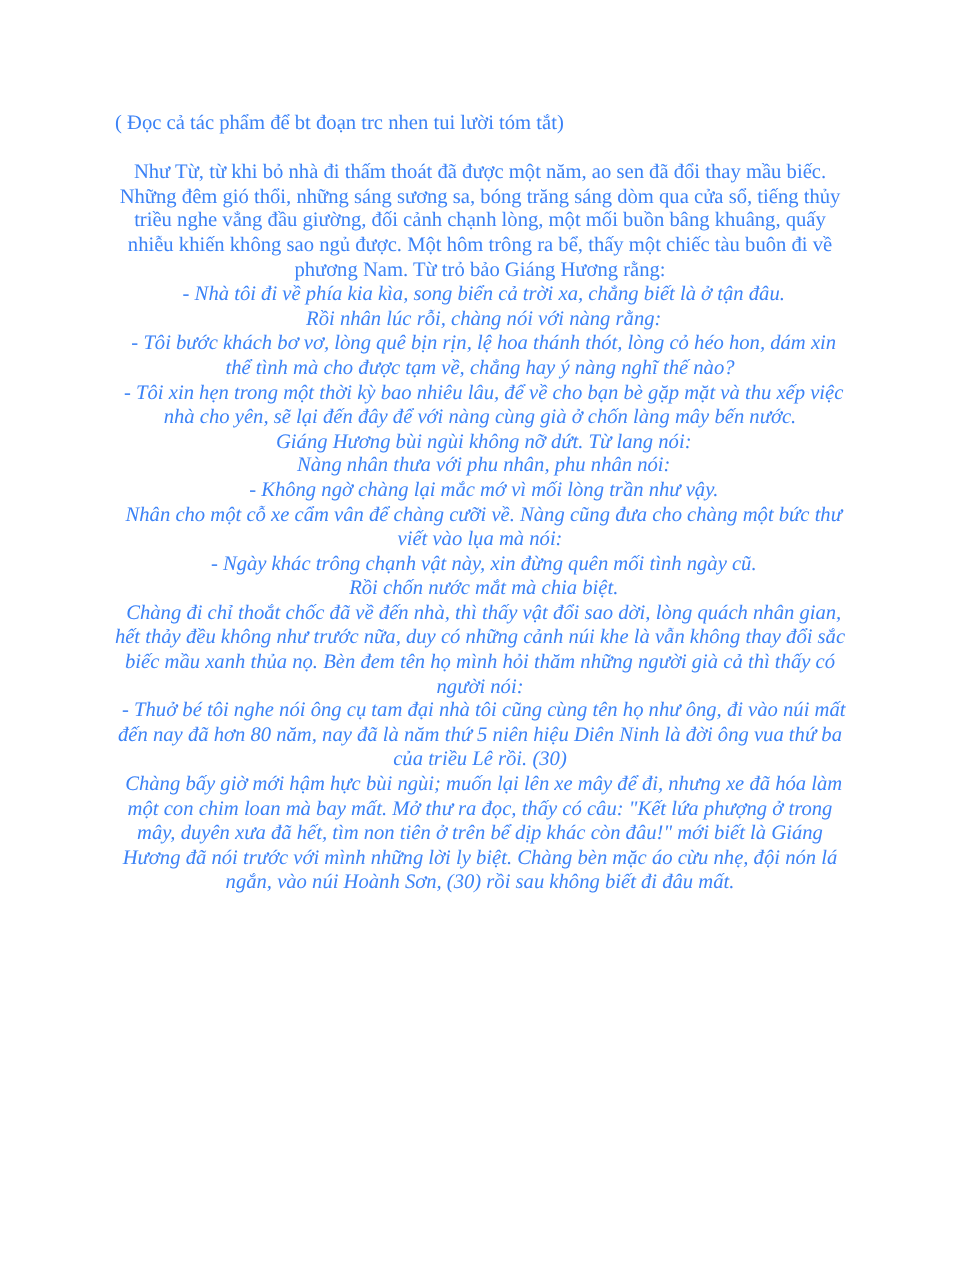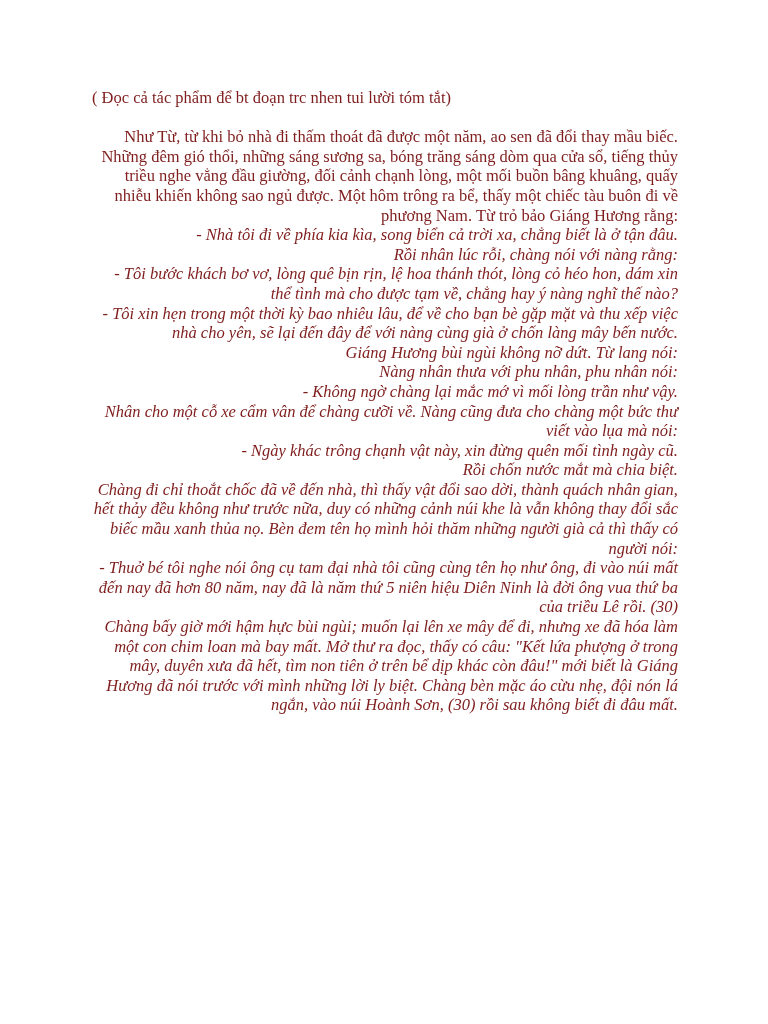--- a/index.html
+++ b/index.html
@@ -10,31 +10,31 @@
   .page {
     position: relative;
     width: 768px;
     height: 1024px;
     box-sizing: border-box;
     background: #ffffff;
     padding: 88px 90px 0 90px;
     font-family: "Liberation Serif", "DejaVu Serif", serif;
     font-size: 16.5px;
     line-height: 19.6px;
-    color: #7f1d1d;
+    color: #3b82f6;
     overflow: hidden;
     border-radius: 27px;
   }
   .note-line {
     margin: 0 0 19.6px 0;
     text-indent: 2px;
   }
   .para {
     margin: 0;
-    text-align: right;
+    text-align: center;
     word-spacing: normal;
   }
   .para.indent {
     text-indent: 6px;
     font-style: italic;
   }
 </style>
 </head>
 <body>
 
@@ -44,16 +44,16 @@
   <p class="para indent">- Nhà tôi đi về phía kia kìa, song biển cả trời xa, chẳng biết là ở tận đâu.</p>
   <p class="para indent">Rồi nhân lúc rỗi, chàng nói với nàng rằng:</p>
   <p class="para indent">- Tôi bước khách bơ vơ, lòng quê bịn rịn, lệ hoa thánh thót, lòng cỏ héo hon, dám xin thể tình mà cho được tạm về, chẳng hay ý nàng nghĩ thế nào?</p>
   <p class="para indent">- Tôi xin hẹn trong một thời kỳ bao nhiêu lâu, để về cho bạn bè gặp mặt và thu xếp việc nhà cho yên, sẽ lại đến đây để với nàng cùng già ở chốn làng mây bến nước.</p>
   <p class="para indent">Giáng Hương bùi ngùi không nỡ dứt. Từ lang nói:</p>
   <p class="para indent">Nàng nhân thưa với phu nhân, phu nhân nói:</p>
   <p class="para indent">- Không ngờ chàng lại mắc mớ vì mối lòng trần như vậy.</p>
   <p class="para indent">Nhân cho một cỗ xe cẩm vân để chàng cưỡi về. Nàng cũng đưa cho chàng một bức thư viết vào lụa mà nói:</p>
   <p class="para indent">- Ngày khác trông chạnh vật này, xin đừng quên mối tình ngày cũ.</p>
   <p class="para indent">Rồi chốn nước mắt mà chia biệt.</p>
-  <p class="para indent">Chàng đi chỉ thoắt chốc đã về đến nhà, thì thấy vật đổi sao dời, thành quách nhân gian, hết thảy đều không như trước nữa, duy có những cảnh núi khe là vẫn không thay đổi sắc biếc mầu xanh thủa nọ. Bèn đem tên họ mình hỏi thăm những người già cả thì thấy có người nói:</p>
+  <p class="para indent">Chàng đi chỉ thoắt chốc đã về đến nhà, thì thấy vật đổi sao dời, lòng quách nhân gian, hết thảy đều không như trước nữa, duy có những cảnh núi khe là vẫn không thay đổi sắc biếc mầu xanh thủa nọ. Bèn đem tên họ mình hỏi thăm những người già cả thì thấy có người nói:</p>
   <p class="para indent">- Thuở bé tôi nghe nói ông cụ tam đại nhà tôi cũng cùng tên họ như ông, đi vào núi mất đến nay đã hơn 80 năm, nay đã là năm thứ 5 niên hiệu Diên Ninh là đời ông vua thứ ba của triều Lê rồi. (30)</p>
   <p class="para indent">Chàng bấy giờ mới hậm hực bùi ngùi; muốn lại lên xe mây để đi, nhưng xe đã hóa làm một con chim loan mà bay mất. Mở thư ra đọc, thấy có câu: "Kết lứa phượng ở trong mây, duyên xưa đã hết, tìm non tiên ở trên bể dịp khác còn đâu!" mới biết là Giáng Hương đã nói trước với mình những lời ly biệt. Chàng bèn mặc áo cừu nhẹ, đội nón lá ngắn, vào núi Hoành Sơn, (30) rồi sau không biết đi đâu mất.</p>
 </div>
 
 </body></html>

